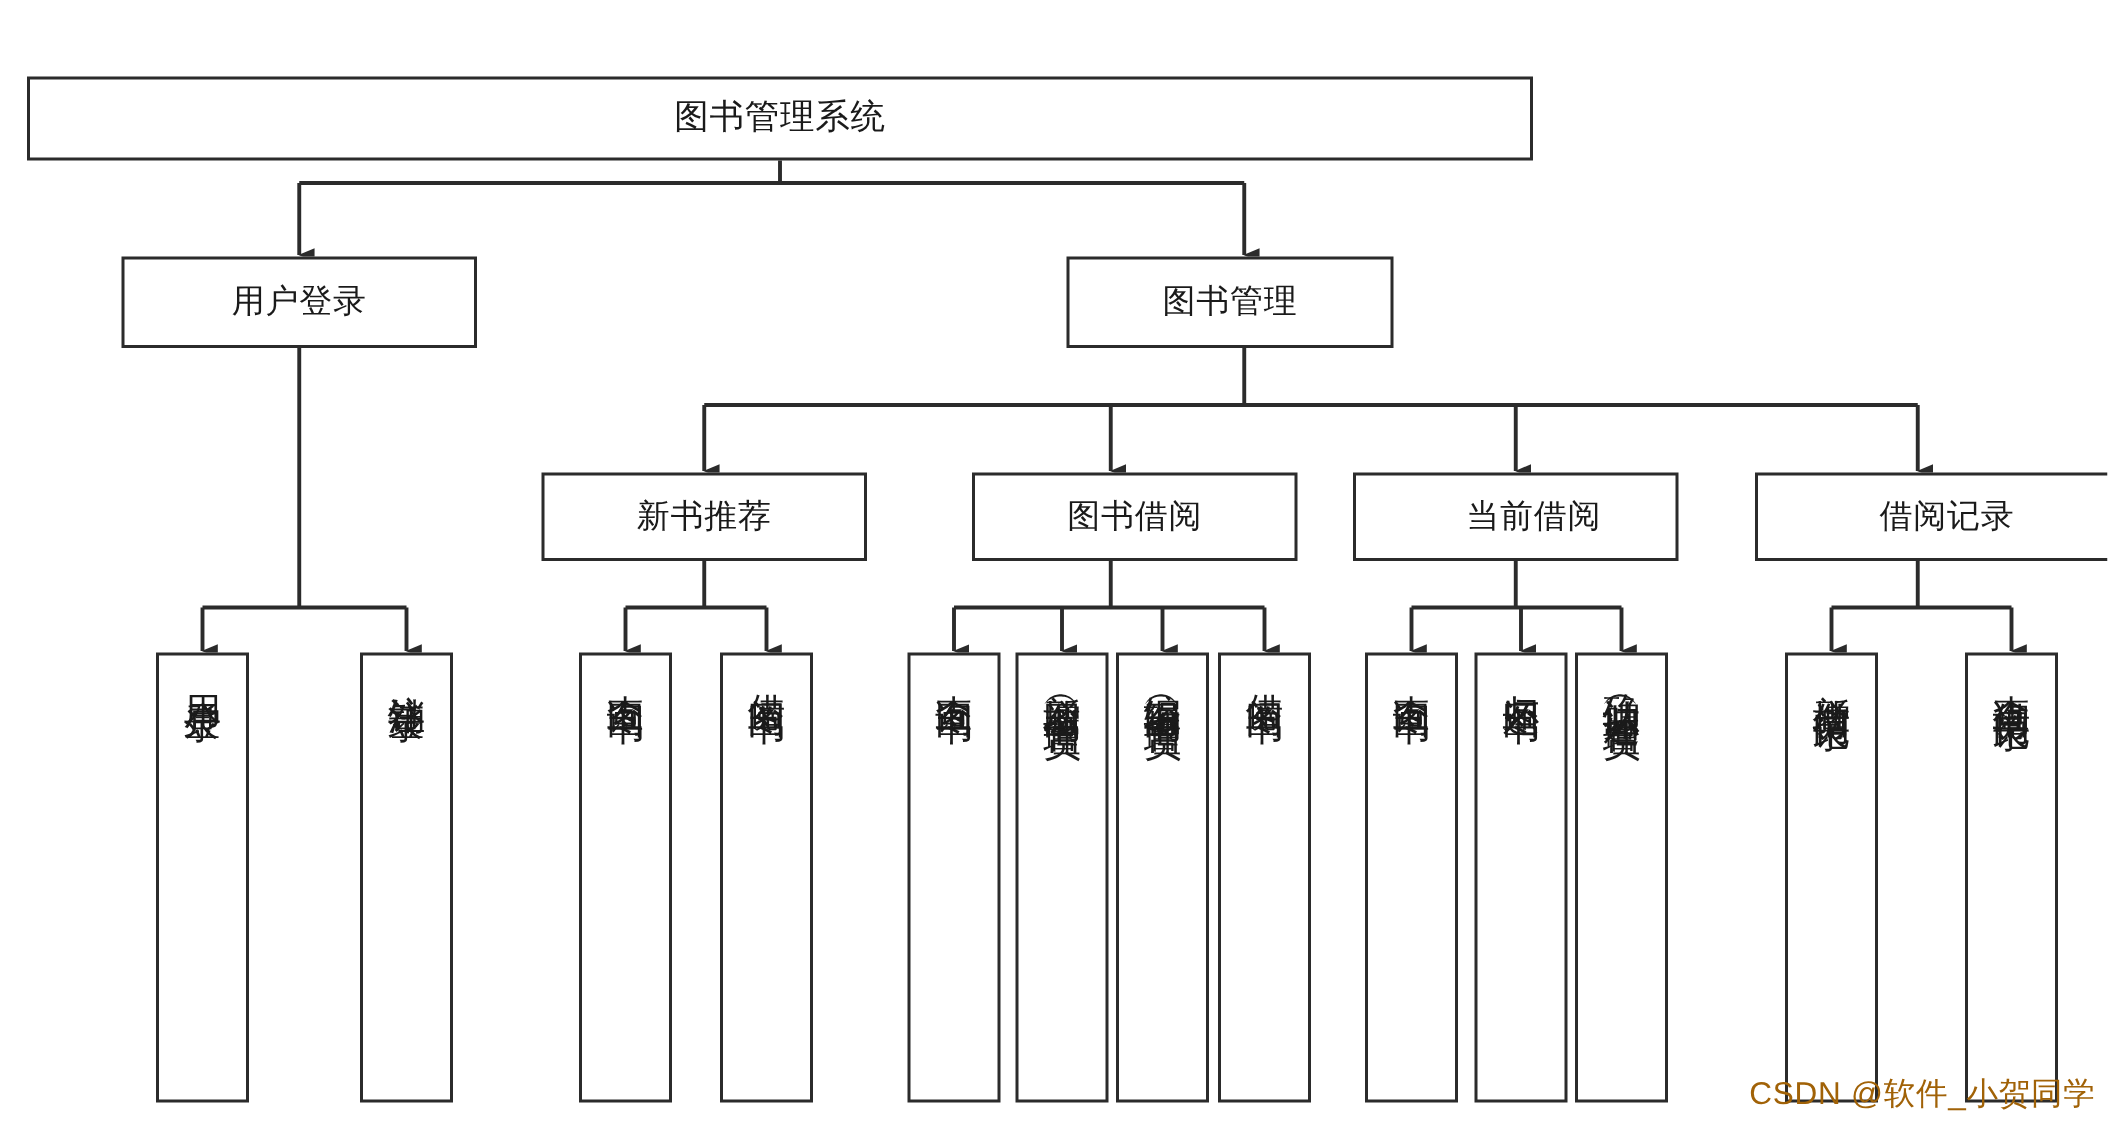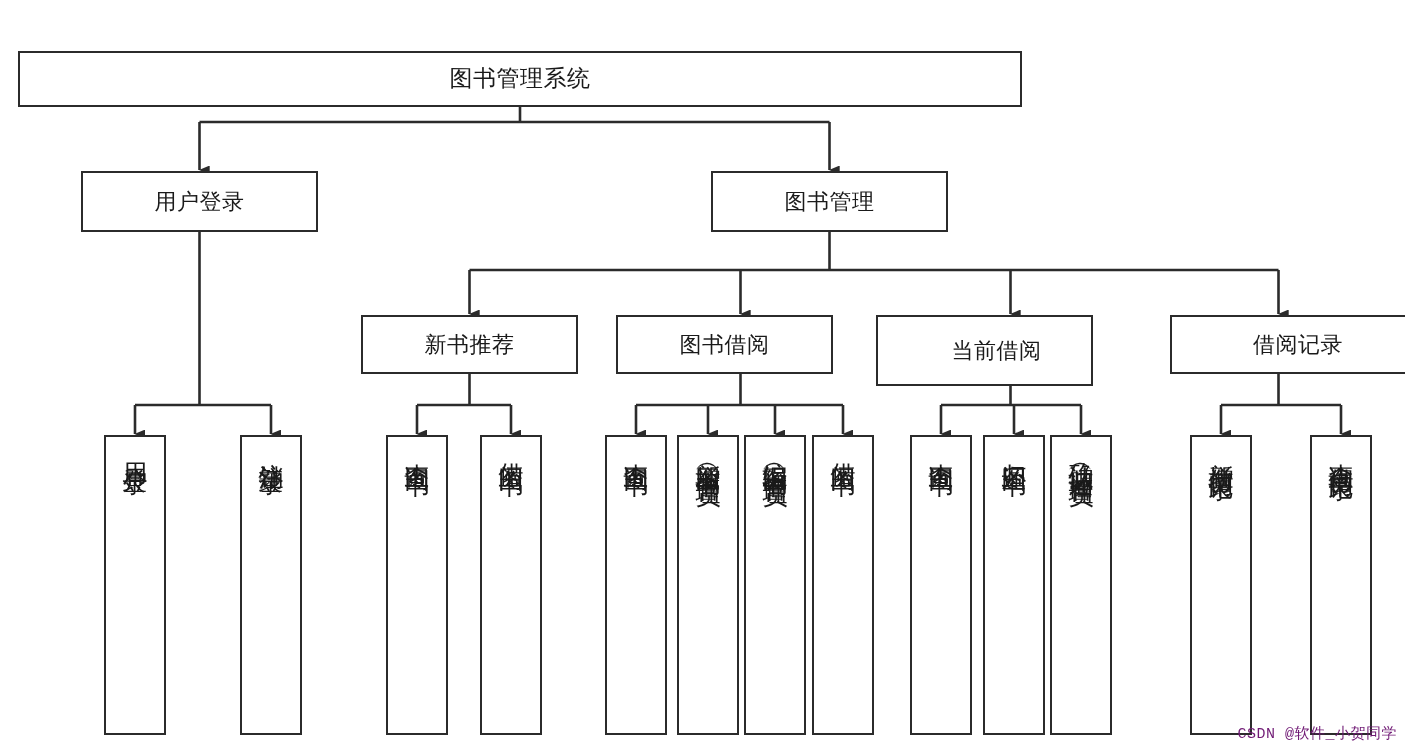--- a/index.html
+++ b/index.html
@@ -61,25 +61,25 @@
     text-orientation: upright;
     font-size: 25px;
     line-height: 1.0;
     letter-spacing: 3px;
     white-space: nowrap;
   }
   .watermark {
     position: absolute;
     right: 8px;
     bottom: 4px;
-    font-size: 15px;
-    color: #701a75;
+    font-size: 21px;
+    color: #a16207;
     letter-spacing: 0.5px;
     white-space: nowrap;
-    font-family: Liberation Mono, monospace;
+    font-family: Liberation Sans, sans-serif;
   }
 </style>
 </head>
 <body>
 
 <div id="canvas">
 
   <svg id="edges" viewBox="0 0 1405 747" width="1405" height="747" xmlns="http://www.w3.org/2000/svg">
     <defs>
       <marker id="arrowhead" markerWidth="9" markerHeight="11" refX="4.5" refY="10.2" orient="auto" markerUnits="userSpaceOnUse">
@@ -123,30 +123,30 @@
       </g>
   </svg>
 
   <div id="nodes">
       <div class="node h root" style="left: 18px; top: 13px; width: 1004px; height: 56px; margin-top: 38px;">
         <span class="label">图书管理系统</span>
       </div>
       <div class="node h" style="left: 81px; top: 171px; width: 237px; height: 61px;">
         <span class="label">用户登录</span>
       </div>
-      <div class="node h" style="left: 711px; top: 171px; width: 237px; height: 61px;">
+      <div class="node h" style="left: 711px; top: 171px; width: 218px; height: 61px;">
         <span class="label">图书管理</span>
       </div>
       <div class="node h" style="left: 361px; top: 315px; width: 217px; height: 59px; align-items: center;">
         <span class="label">新书推荐</span>
       </div>
-      <div class="node h" style="left: 616px; top: 315px; width: 217px; height: 59px;">
+      <div class="node h" style="left: 648px; top: 315px; width: 217px; height: 59px;">
         <span class="label">图书借阅</span>
       </div>
-      <div class="node h" style="left: 876px; top: 315px; width: 217px; height: 71px; padding-left: 24px;">
+      <div class="node h" style="left: 902px; top: 315px; width: 217px; height: 59px; padding-left: 24px;">
         <span class="label">当前借阅</span>
       </div>
       <div class="node h" style="left: 1170px; top: 315px; width: 256px; height: 59px;">
         <span class="label">借阅记录</span>
       </div>
       <div class="node v" style="left: 104px; top: 435px; width: 62px; height: 300px;">
         <span class="label">用户登录</span>
       </div>
       <div class="node v" style="left: 240px; top: 435px; width: 62px; height: 300px;">
         <span class="label">注销登录</span>

